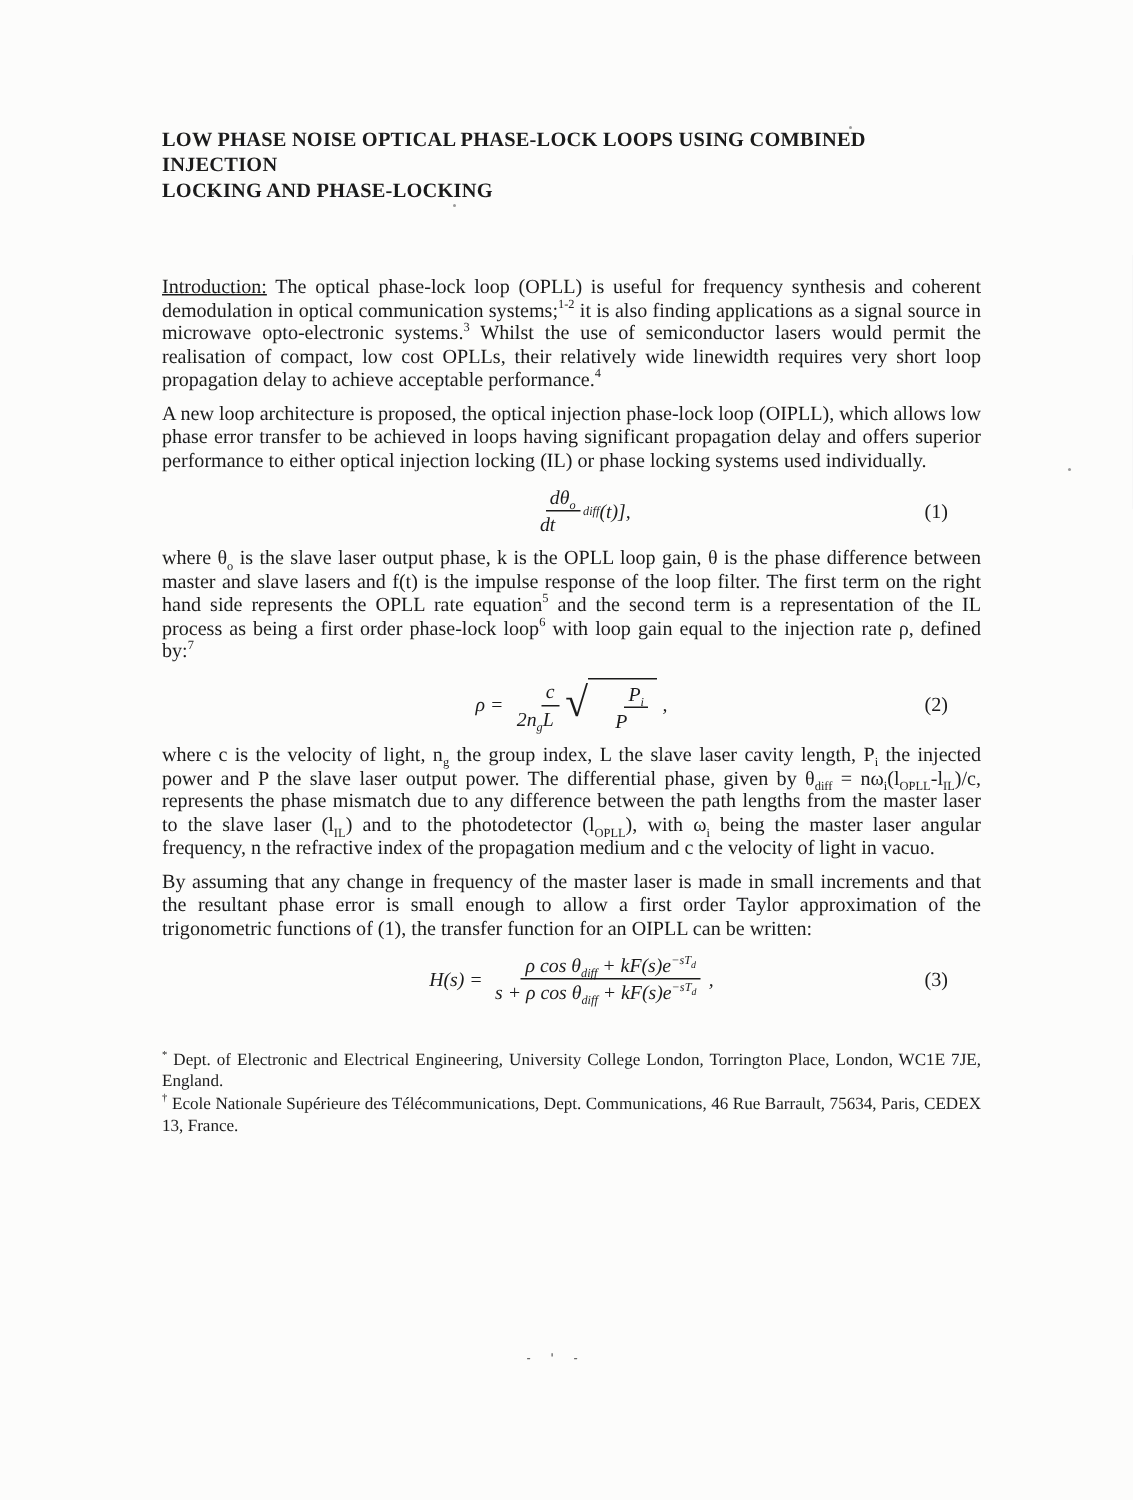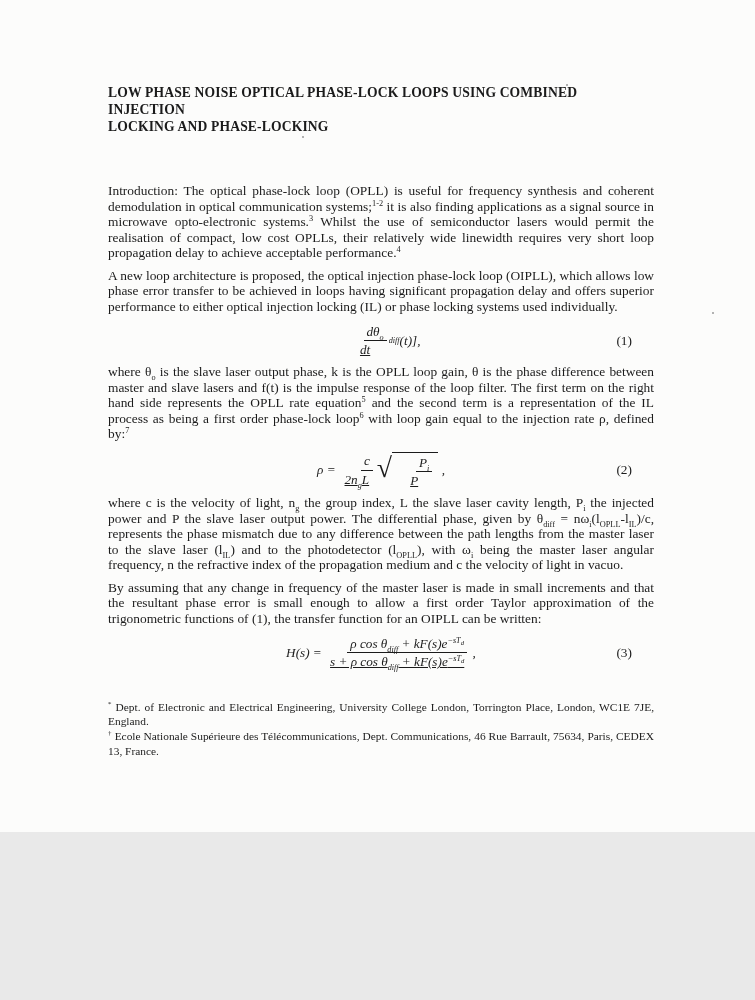--- a/index.html
+++ b/index.html
@@ -3,21 +3,21 @@
 <meta charset="utf-8">
 <style>
   html, body { margin: 0; padding: 0; }
   body {
     width: 755px; height: 1000px;
     background: #e9e9e9;
     font-family: "Liberation Serif", serif;
   }
   .page {
     position: relative;
-    width: 755px; height: 832px;
+    width: 755px; height: 1000px;
     box-sizing: border-box;
     background: #fcfcfb;
     color: #1b1b1b;
     padding: 84px 101px 0 108px;
     overflow: hidden;
   }
   .title {
     font-size: 13.6px;
     font-weight: bold;
     line-height: 17px;
@@ -28,21 +28,21 @@
     font-size: 13.5px;
     margin: 40px 0 0 0;
   }
   .doc-body { margin-top: 48px; }
   .para {
     font-size: 13.4px;
     line-height: 15.5px;
     text-align: justify;
     margin: 0 0 7px 0;
   }
-  .run-u { }
+  .run-u { text-decoration: underline; }
   .run-sup { vertical-align: super; font-size: 0.62em; line-height: 0; }
   .run-sub { vertical-align: sub;   font-size: 0.62em; line-height: 0; }
   .run-supsub { vertical-align: 0.45em; font-size: 0.5em; line-height: 0; }
   .eq-row {
     position: relative;
     display: flex;
     align-items: center;
     margin: 10px 0 7px 0;
     font-size: 13.2px;
     font-style: italic;
@@ -65,21 +65,21 @@
   .frac {
     display: inline-flex;
     flex-direction: column;
     justify-content: center;
     text-align: center;
     vertical-align: middle;
     margin: 0 2px;
     line-height: 1.15;
   }
   .frac .num { border-bottom: 1.2px solid #1b1b1b; padding: 0 3px 1px 3px; margin-left: 20px; }
-  .frac .den { padding: 1px 3px 0 3px; text-decoration: underline; }
+  .frac .den { padding: 1px 3px 0 3px; }
   .sqrt { display: inline-flex; align-items: stretch; vertical-align: middle; margin-left: 2px; }
   .sqrt .radical { font-style: normal; font-size: 2.1em; line-height: 1; align-self: center; transform: translateY(-2px); }
   .sqrt .sqrt-body { border-top: 1.3px solid #1b1b1b; padding: 2px 4px 0 2px; display: inline-flex; align-items: flex-end; }
   .footnotes { margin-top: 30px; }
   .footnote {
     font-size: 11.4px;
     line-height: 14.8px;
     text-align: justify;
     margin: 0;
   }

